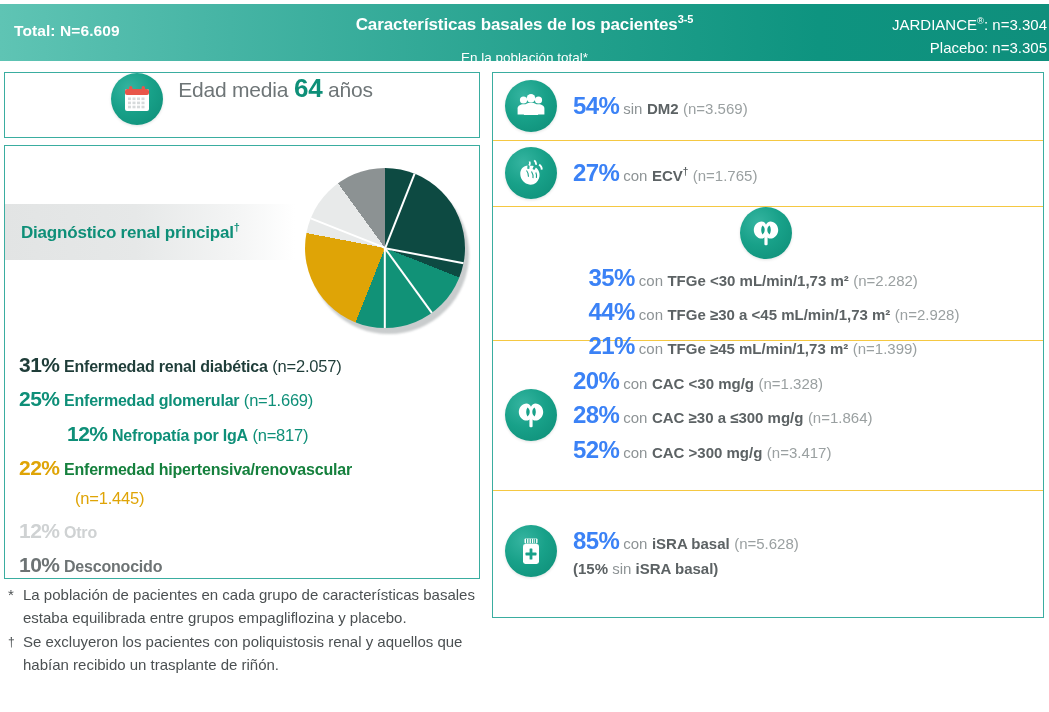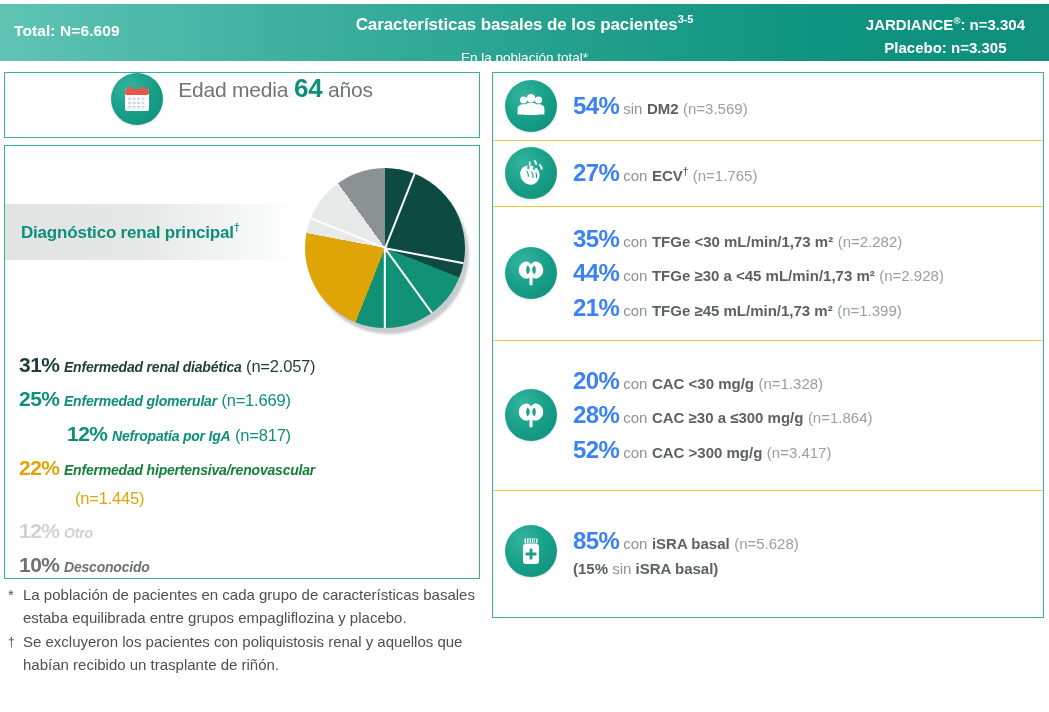--- a/index.html
+++ b/index.html
@@ -48,24 +48,24 @@
   }
   .hdr-title sup { font-size: 11px; font-weight: 700; vertical-align: super; }
   .hdr-sub {
     font-size: 13.5px;
     font-weight: 400;
     margin-top: 12px;
     line-height: 1.3;
   }
   .hdr-right {
     position: absolute;
-    right: 24px; top: 10px;
-    text-align: center;
+    right: 2px; top: 10px;
+    text-align: right;
     font-size: 15px;
-    font-weight: 700;
+    font-weight: 400;
     line-height: 1.5;
     white-space: nowrap;
   }
   .hdr-right sup { font-size: 9.5px; vertical-align: super; }
 
   
   .card {
     position: absolute;
     border: 1.6px solid #3aada0;
     background: #ffffff;
@@ -163,24 +163,23 @@
     line-height: 1.3;
     margin-bottom: 7px;
     white-space: nowrap;
   }
   .lg-pct {
     font-size: 21px;
     font-weight: 700;
     letter-spacing: -0.5px;
   }
   .lg-lbl {
-    font-size: 14px;
+    font-size: 16px;
     font-weight: 700;
     letter-spacing: -0.2px;
-    font-style: italic;
   }
   .lg-n {
     font-size: 16.5px;
     font-weight: 400;
     letter-spacing: -0.2px;
   }
   .lg-indent { padding-left: 48px; }
   .lg-indent2 { padding-left: 56px; }
 
   
@@ -207,21 +206,21 @@
   .stat-row {
     display: flex;
     align-items: center;
     padding: 0 0 0 12px;
     border-bottom: 1.6px solid #f5c842;
     flex: 0 0 auto;
   }
   .stat-row:last-child { border-bottom: none; }
   .r1 { height: 68px; }
   .r2 { height: 66px; }
-  .r3 { height: 134px; }
+  .r3 { height: 134px; flex-direction: column; }
   .r4 { height: 150px; }
   .r5 { height: 122px; }
 
   .stat-icon {
     flex: 0 0 54px;
     width: 54px; height: 54px;
     margin-right: 14px;
     position: relative;
   }
   .ic-circle {

